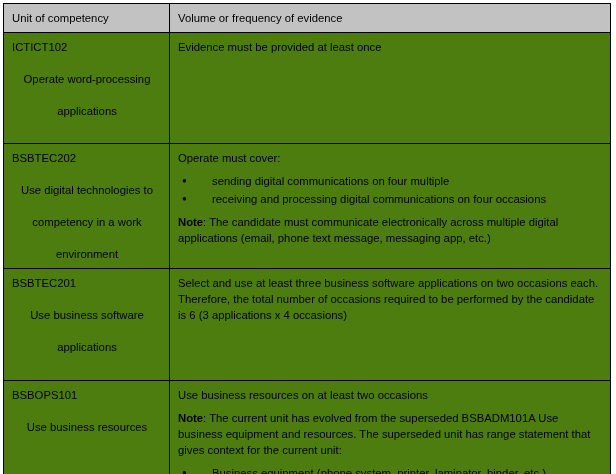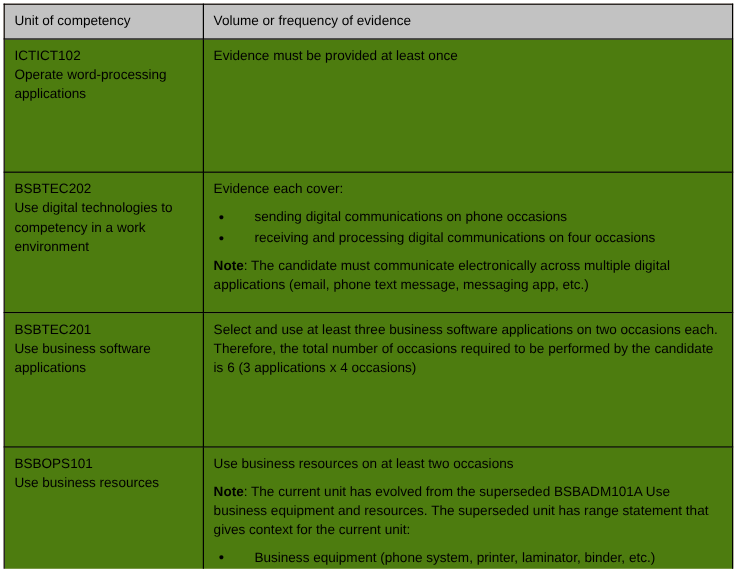--- a/index.html
+++ b/index.html
@@ -48,21 +48,22 @@
     background: #4d7c0f;
   }
   col.col-unit { width: 166px; }
   col.col-vol  { width: 441px; }
 
   .cell-line {
     margin: 0;
     padding: 0;
   }
   .cell-line + .cell-line {
-    margin-top: 0px;
+    margin-top: 16px;
+    text-align: center;
   }
   .para {
     margin: 0 0 7px 0;
   }
   .para:last-child {
     margin-bottom: 0;
   }
   ul.bullets {
     list-style: none;
     margin: 0 0 7px 0;
@@ -125,23 +126,23 @@
       </tr>
 
       <tr class="row-r2">
         <td>
           <div class="cell-line">BSBTEC202</div>
           <div class="cell-line">Use digital technologies to</div>
           <div class="cell-line">competency in a work</div>
           <div class="cell-line">environment</div>
         </td>
         <td>
-          <p class="para">Evidence each cover:</p>
+          <p class="para">Operate must cover:</p>
           <ul class="bullets">
-            <li>sending digital communications on phone occasions</li>
+            <li>sending digital communications on four multiple</li>
             <li>receiving and processing digital communications on four occasions</li>
           </ul>
           <p class="para"><span class="note-label">Note</span><span>: The candidate must communicate electronically across multiple digital applications (email, phone text message, messaging app, etc.)</span></p>
         </td>
       </tr>
 
       <tr class="row-r3">
         <td>
           <div class="cell-line">BSBTEC201</div>
           <div class="cell-line">Use business software</div>

